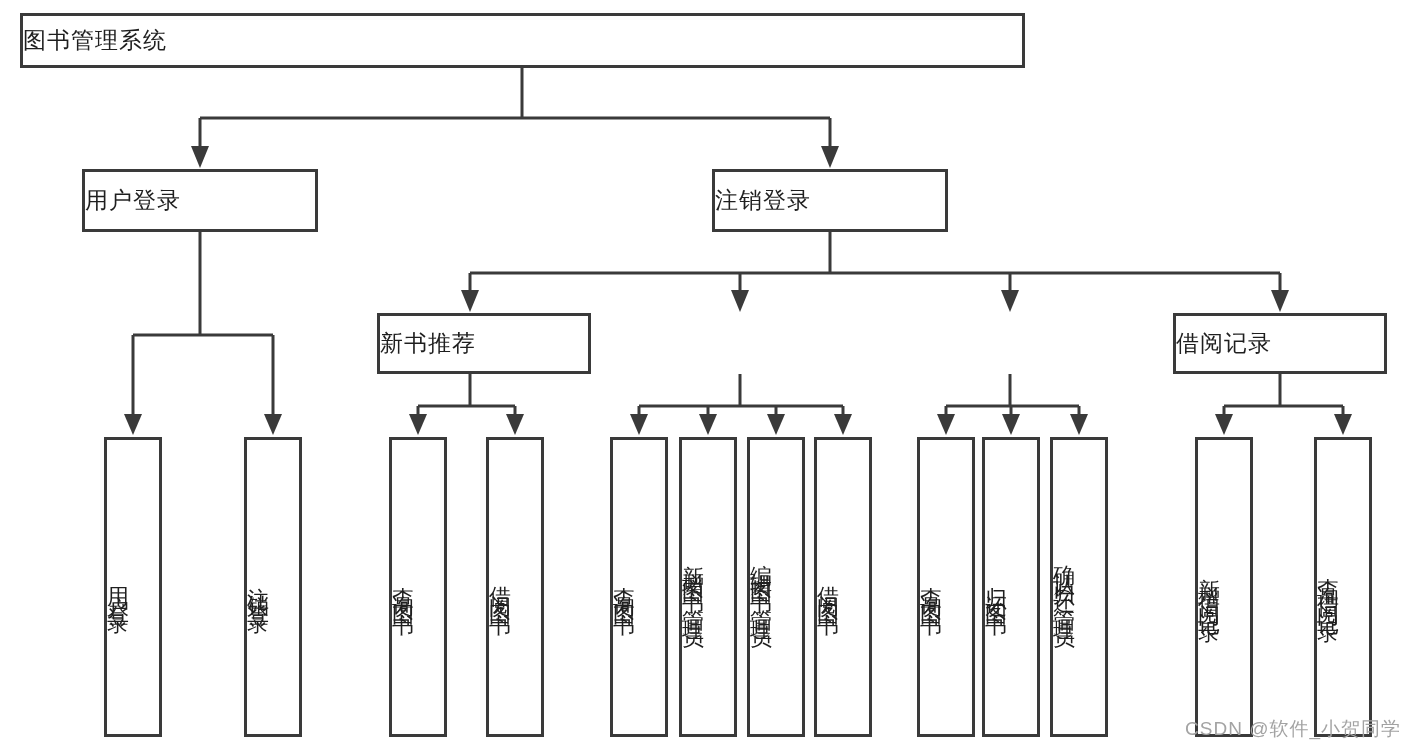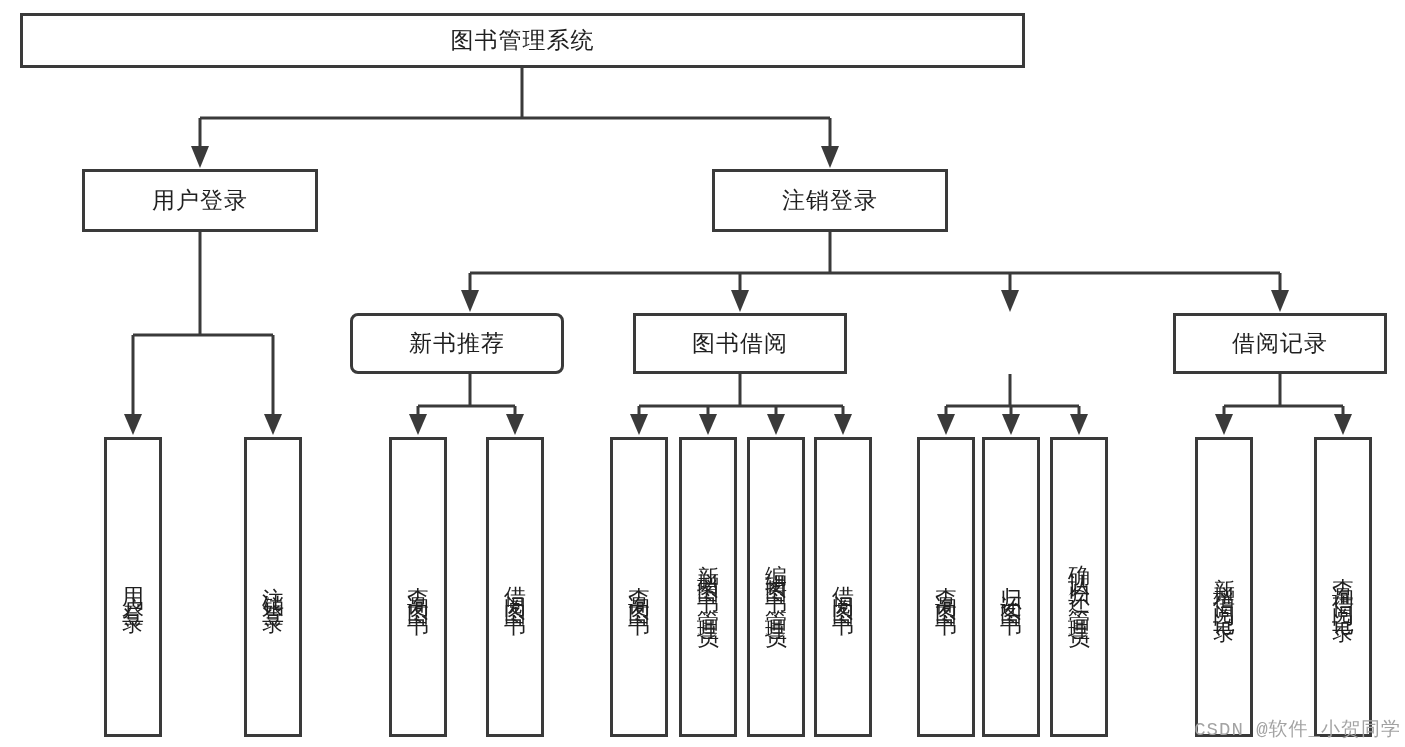--- a/index.html
+++ b/index.html
@@ -11,48 +11,47 @@
     overflow:hidden;
   }
   .wires{position:absolute;left:0;top:0;width:1405px;height:747px;}
   .wires path{stroke:#3a3a3a;stroke-width:3;fill:none;}
   .wires polygon{fill:#3a3a3a;stroke:none;}
   .box{
     position:absolute;
     box-sizing:border-box;
     background:#ffffff;
     border:3px solid #3a3a3a;
-    display:flex;align-items:center;justify-content:center;
+    display:flex;align-items:center;justify-content:flex-start;
     z-index:2;
   }
   .hlabel{
     font-size:23px;color:#1f1f1f;letter-spacing:1px;white-space:nowrap;
   }
   .root{left:20px;top:13px;width:1005px;height:55px;}
   .lv2{width:236px;height:63px;top:169px;}
   .lv2-a{left:82px;}
   .lv2-b{left:712px;}
   .lv3{width:214px;height:61px;top:313px;}
-  .lv3-a{left:350px;border-radius:8px;}
+  .lv3-a{left:377px;}
   .lv3-b{left:633px;}
   .lv3-c{left:903px;}
   .lv3-d{left:1173px;}
   .leaf{width:58px;height:300px;top:437px;}
   .vlabel{
     writing-mode:vertical-rl;
     font-size:22px;color:#1f1f1f;
     letter-spacing:9px;line-height:1;
     white-space:nowrap;
   }
   .watermark{
     position:absolute;right:4px;top:716px;
     font-size:19px;color:#a3a3a3;
     letter-spacing:1px;white-space:nowrap;
     z-index:5;
-    font-family:Liberation Mono, monospace;
   }
 </style>
 </head>
 <body>
 
 <div class="canvas">
 
   <svg class="wires" viewBox="0 0 1405 747" xmlns="http://www.w3.org/2000/svg">
 
     <g>
@@ -110,23 +109,20 @@
   <div class="box lv2 lv2-a">
     <span class="hlabel">用户登录</span>
   </div>
   <div class="box lv2 lv2-b">
     <span class="hlabel">注销登录</span>
   </div>
 
   <div class="box lv3 lv3-a">
     <span class="hlabel">新书推荐</span>
   </div>
-  <div class="box lv3 lv3-b">
-    <span class="hlabel">图书借阅</span>
-  </div>
   <div class="box lv3 lv3-d">
     <span class="hlabel">借阅记录</span>
   </div>
 
   <div class="box leaf" style="left:104px">
     <span class="vlabel">用户登录</span>
   </div>
   <div class="box leaf" style="left:244px">
     <span class="vlabel">注销登录</span>
   </div>

